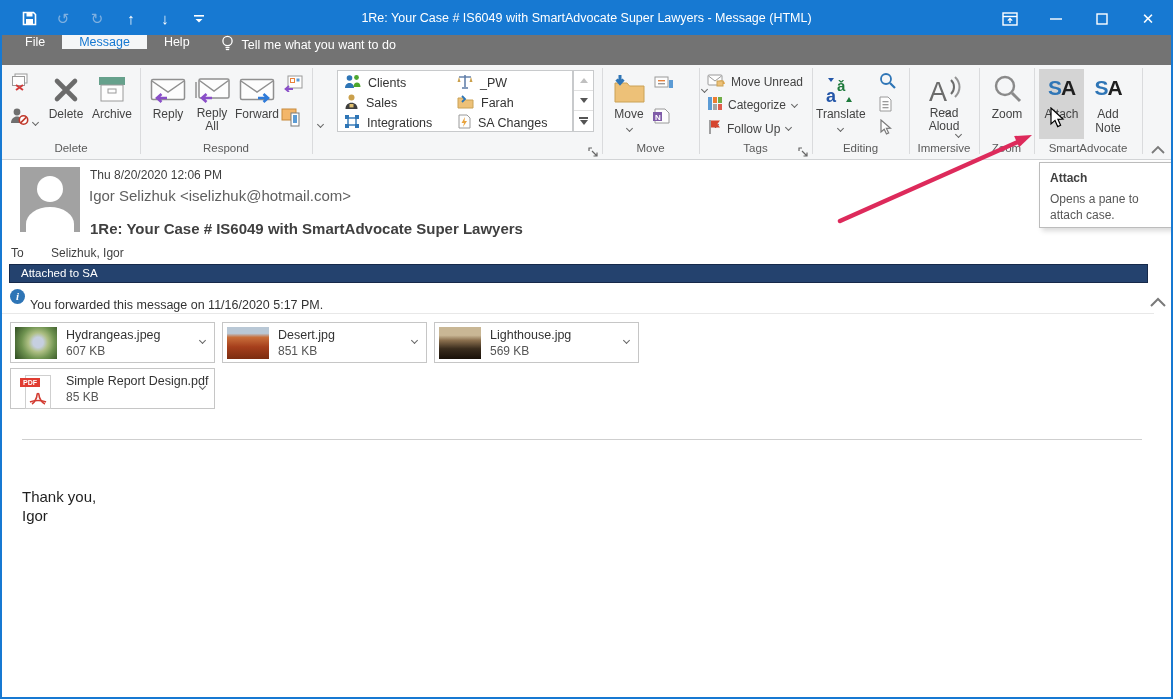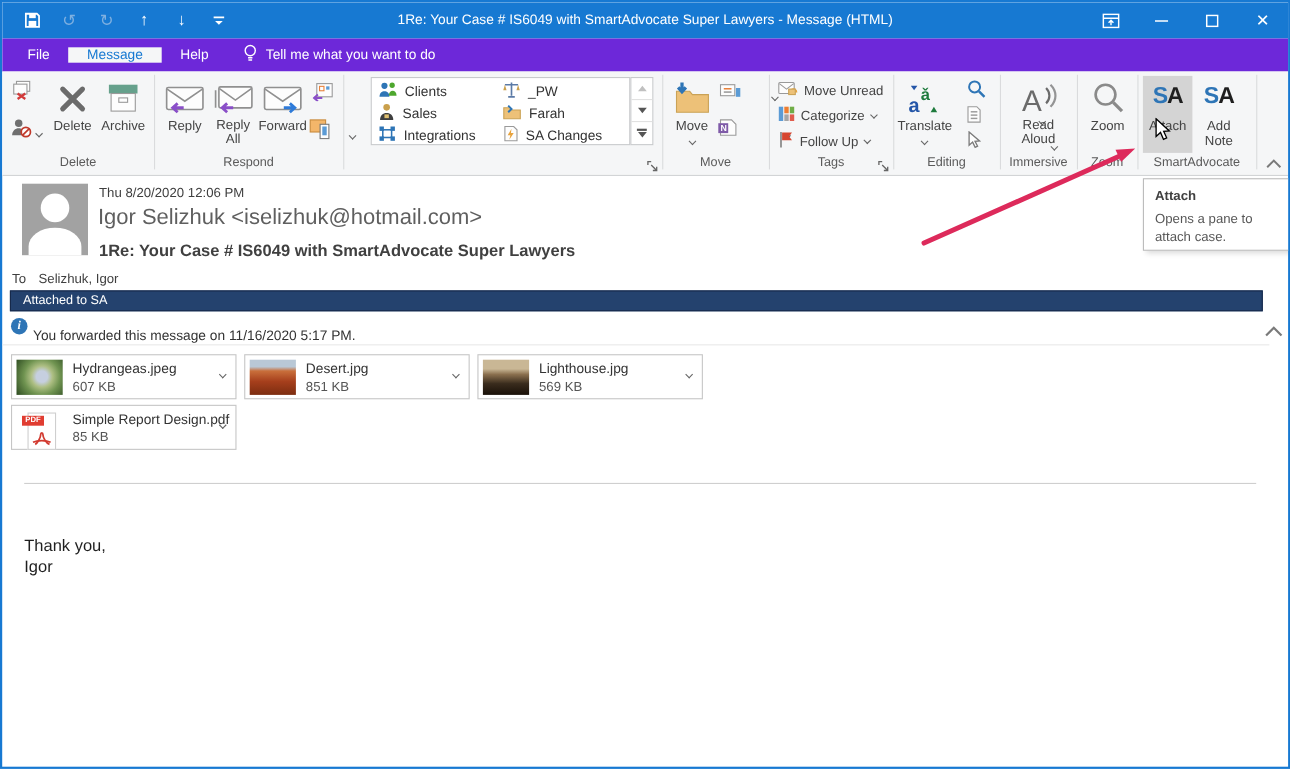--- a/index.html
+++ b/index.html
@@ -11,21 +11,21 @@
   
   .titlebar { position:absolute; left:0; top:0; width:100%; height:33px; background:#1779d2; color:#fff; }
   .qat { position:absolute; left:16px; top:0; height:33px; display:flex; align-items:center; gap:12px; }
   .qbtn { width:22px; height:22px; display:flex; align-items:center; justify-content:center; color:#fff; font-size:15px; }
   .qbtn.dim { color:#7fb0e0; }
   .wtitle { position:absolute; left:0; right:0; top:0; height:33px; line-height:33px; text-align:center; font-size:12.5px; color:#fff; }
   .wctrls { position:absolute; right:0; top:0; height:33px; display:flex; }
   .wc { width:46px; height:33px; display:flex; align-items:center; justify-content:center; color:#fff; font-size:13px; }
 
   
-  .tabrow { position:absolute; left:0; top:33px; width:100%; height:30px; background:#6d28d9; display:flex; align-items:center; }
+  .tabrow { position:absolute; left:0; top:33px; width:100%; height:30px; background:#737373; display:flex; align-items:flex-start; }
   .tab { padding:0 17px; display:flex; align-items:center; color:#fff; font-size:12.5px; }
   .tab.sel { background:#f5f6f7; color:#1779d2; }
   .tellme { display:flex; align-items:center; gap:8px; color:#fff; font-size:12.5px; padding:0 14px; }
 
   
   .ribbon { position:absolute; left:0; top:63px; width:100%; height:95px; background:#f5f6f7; border-bottom:1px solid #d2d4d6; }
   .glabel { position:absolute; height:14px; top:77px; text-align:center; font-size:11.5px; color:#5a5a5a; }
   .gdiv { position:absolute; top:3px; height:86px; width:1px; background:#dadbdd; }
   .bigbtn { position:absolute; top:3px; height:72px; text-align:center; color:#444; font-size:12px; }
   .bigbtn .ic { height:36px; display:flex; align-items:flex-end; justify-content:center; }
@@ -39,21 +39,21 @@
   .qsscroll { position:absolute; left:571px; top:5px; width:21px; height:62px; background:#fff; border:1px solid #c8cacc; }
   .qsc { height:20px; border-bottom:1px solid #e1e1e1; display:flex; align-items:center; justify-content:center; }
   .tri-up { width:0; height:0; border-left:4px solid transparent; border-right:4px solid transparent; border-bottom:5px solid #c0c0c0; }
   .tri-dn { width:0; height:0; border-left:4px solid transparent; border-right:4px solid transparent; border-top:5px solid #555; }
   .launcher { position:absolute; width:12px; height:12px; }
   .salogo { font-size:21px; font-weight:800; letter-spacing:-1px; line-height:26px; font-family:"Liberation Sans",sans-serif; }
   .salogo .s { color:#2e75b6; } .salogo .a { color:#1f1f1f; }
 
   
   .hdr-date { position:absolute; left:88px; top:166px; font-size:12px; color:#3f3f3f; }
-  .hdr-sender { position:absolute; left:87px; top:185px; font-size:20px; color:#5f5f5f; }
+  .hdr-sender { position:absolute; left:87px; top:185px; font-size:15px; color:#5f5f5f; }
   .hdr-subject { position:absolute; left:88px; top:218px; font-size:15px; font-weight:bold; color:#404040; }
   .hdr-to { position:absolute; left:9px; top:244px; font-size:12px; color:#3f3f3f; }
   .avatar { position:absolute; left:18px; top:165px; width:60px; height:65px; background:#a2a2a2; overflow:hidden; }
   .avatar .head { position:absolute; left:17px; top:9px; width:26px; height:26px; border-radius:50%; background:#fff; }
   .avatar .bodyp { position:absolute; left:6px; top:40px; width:48px; height:34px; border-radius:50% 50% 0 0; background:#fff; }
 
   .banner { position:absolute; left:7px; top:262px; width:1139px; height:19px; background:#24426e; border:1px solid #16294a; color:#fff; font-size:11.5px; line-height:17px; padding-left:11px; }
   .infobar { position:absolute; left:0px; top:284px; width:1152px; height:28px; border-bottom:1px solid #e8e8e8; }
   .info-ic { position:absolute; left:8px; top:3px; width:15px; height:15px; border-radius:50%; background:#2e75b6; color:#fff; text-align:center; font:italic bold 11px/15px "Liberation Serif", serif; }
   .info-tx { position:absolute; left:28px; top:4px; font-size:12.5px; color:#333;margin-top:8px; }
@@ -467,21 +467,21 @@
 
   <div class="avatar">
     <span class="head"></span>
     <span class="bodyp"></span>
   </div>
   <div class="hdr-date">Thu 8/20/2020 12:06 PM</div>
   <div class="hdr-sender">Igor Selizhuk &lt;iselizhuk@hotmail.com&gt;</div>
   <div class="hdr-subject">1Re: Your Case # IS6049 with SmartAdvocate Super Lawyers</div>
   <div class="hdr-to">
     <span>To</span>
-    <span style="margin-left:8px">Selizhuk, Igor</span>
+    <span style="margin-left:24px">Selizhuk, Igor</span>
   </div>
 
   <div class="banner">Attached to SA</div>
 
   <div class="infobar">
     <span class="info-ic">i</span>
     <span class="info-tx">You forwarded this message on 11/16/2020 5:17 PM.</span>
   </div>
   <span class="abs" style="left:1147px;top:292px">
     <svg width="18" height="11" viewBox="0 0 18 11">

